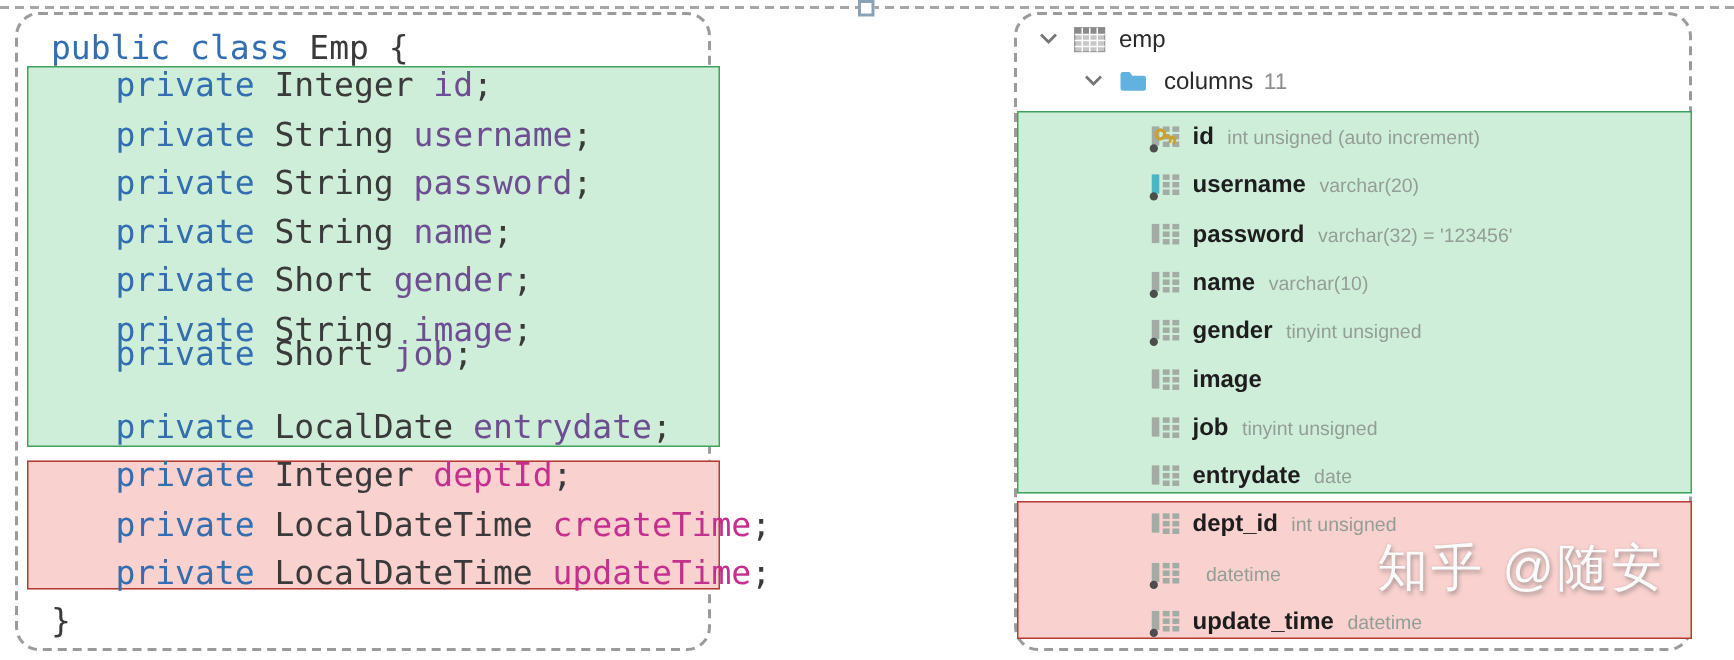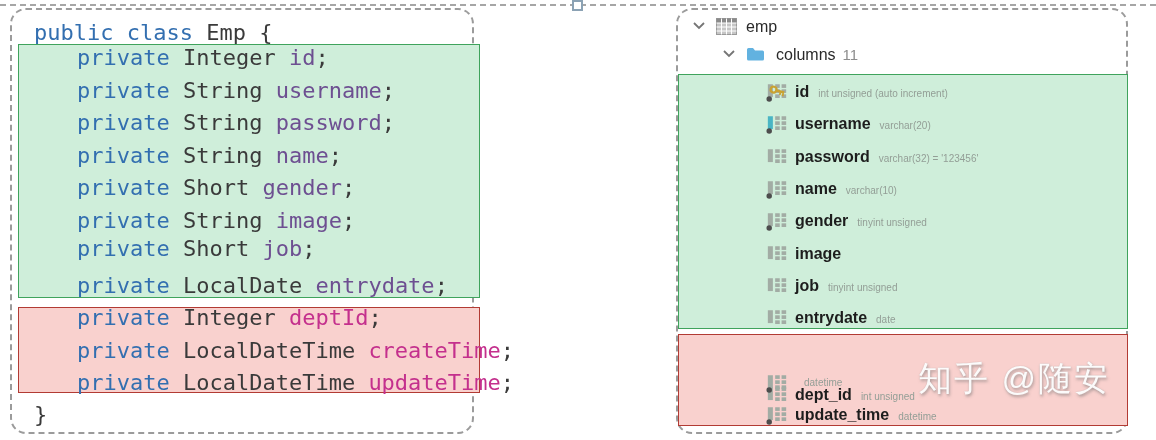--- a/index.html
+++ b/index.html
@@ -52,21 +52,21 @@
   .row-emp{top:5px;}
   .row-columns{top:33px;}
   .count{color:#8d8d8d;font-size:15px;margin-left:7px;}
   .tree-label{position:absolute;}
 
   .col-row{position:absolute;left:0;width:100%;height:24px;}
   .col-row .colicon{position:absolute;left:88px;top:3px;width:22px;height:19px;}
   .col-text{position:absolute;left:117px;top:0;height:24px;display:flex;align-items:baseline;
     line-height:24px;white-space:nowrap;}
   .col-name{font-size:16px;font-weight:600;color:var(--tree-name);}
-  .col-type{font-size:10px;color:var(--tree-type);margin-left:9px;}
+  .col-type{font-size:13px;color:var(--tree-type);margin-left:9px;}
 
   .watermark{position:absolute;left:918px;top:356px;width:220px;font-size:34px;
     letter-spacing:2px;color:rgba(255,255,255,0.95);z-index:5;
     text-shadow:1px 2px 3px rgba(110,110,110,0.55), 0 0 1px rgba(130,130,130,0.4);
     font-family:"Liberation Sans",sans-serif;white-space:nowrap;}
 </style>
 </head>
 <body>
 
 <div class="stage">
@@ -80,21 +80,21 @@
 
     <div class="code-line decl-line"><span class="tok kw">public class</span><span class="tok tp">Emp</span><span class="tok tp">{</span></div>
 
     <div id="field-lines">
         <div class="code-line field-line green" style="top: 37px;"><span class="tok kw fkw">private</span><span class="tok tp ftp">Integer</span><span class="fname">id</span><span class="semi">;</span></div>
         <div class="code-line field-line green" style="top: 69.5px;"><span class="tok kw fkw">private</span><span class="tok tp ftp">String</span><span class="fname">username</span><span class="semi">;</span></div>
         <div class="code-line field-line green" style="top: 102px;"><span class="tok kw fkw">private</span><span class="tok tp ftp">String</span><span class="fname">password</span><span class="semi">;</span></div>
         <div class="code-line field-line green" style="top: 134.5px;"><span class="tok kw fkw">private</span><span class="tok tp ftp">String</span><span class="fname">name</span><span class="semi">;</span></div>
         <div class="code-line field-line green" style="top: 167px;"><span class="tok kw fkw">private</span><span class="tok tp ftp">Short</span><span class="fname">gender</span><span class="semi">;</span></div>
         <div class="code-line field-line green" style="top: 199.5px;"><span class="tok kw fkw">private</span><span class="tok tp ftp">String</span><span class="fname">image</span><span class="semi">;</span></div>
-        <div class="code-line field-line green" style="top: 228px;"><span class="tok kw fkw">private</span><span class="tok tp ftp">Short</span><span class="fname">job</span><span class="semi">;</span></div>
+        <div class="code-line field-line green" style="top: 216px;"><span class="tok kw fkw">private</span><span class="tok tp ftp">Short</span><span class="fname">job</span><span class="semi">;</span></div>
         <div class="code-line field-line green" style="top: 264.5px;"><span class="tok kw fkw">private</span><span class="tok tp ftp">LocalDate</span><span class="fname">entrydate</span><span class="semi">;</span></div>
         <div class="code-line field-line red" style="top: 297px;"><span class="tok kw fkw">private</span><span class="tok tp ftp">Integer</span><span class="fname">deptId</span><span class="semi">;</span></div>
         <div class="code-line field-line red" style="top: 329.5px;"><span class="tok kw fkw">private</span><span class="tok tp ftp">LocalDateTime</span><span class="fname">createTime</span><span class="semi">;</span></div>
         <div class="code-line field-line red" style="top: 362px;"><span class="tok kw fkw">private</span><span class="tok tp ftp">LocalDateTime</span><span class="fname">updateTime</span><span class="semi">;</span></div>
       </div>
 
     <div class="code-line brace-line"><span class="tp">}</span></div>
   </div>
 
   <div class="panel panel-right">
@@ -269,21 +269,21 @@
         <rect x="10" y="12" width="5" height="4"></rect>
               <rect x="17" y="12" width="5" height="4"></rect>
       </g>
 
     </svg>
     <div class="col-text">
       <span class="col-name">entrydate</span>
       <span class="col-type">date</span>
     </div>
   </div>
-        <div class="col-row" style="top: 328.4px; margin-top: 45px;">
+        <div class="col-row" style="top: 328.4px;">
     <svg class="colicon" viewBox="0 0 24 20">
       <rect class="p-bar" x="2" y="1" width="5.5" height="14" fill="#a2aca4"></rect>
       <g class="p-grid" fill="#a2aca4">
         <rect x="10" y="1" width="5" height="4"></rect>
               <rect x="17" y="1" width="5" height="4"></rect>
         <rect x="10" y="6.5" width="5" height="4"></rect>
               <rect x="17" y="6.5" width="5" height="4"></rect>
         <rect x="10" y="12" width="5" height="4"></rect>
               <rect x="17" y="12" width="5" height="4"></rect>
       </g>

